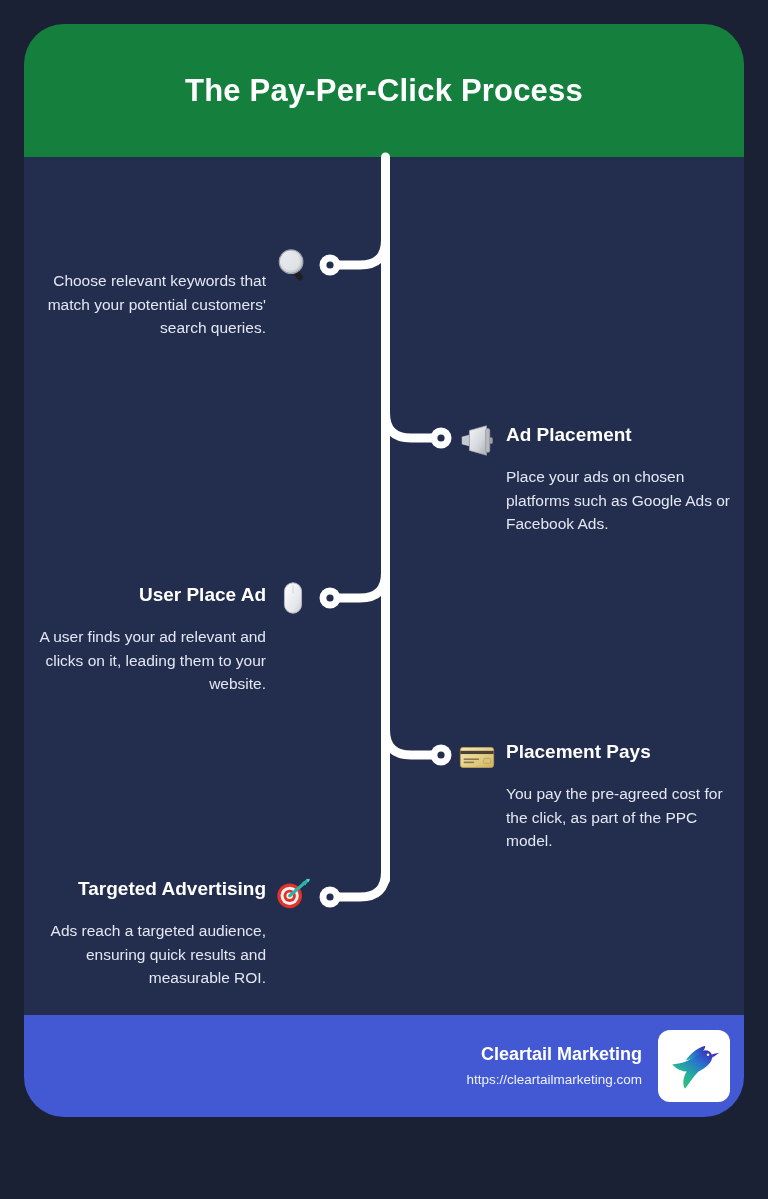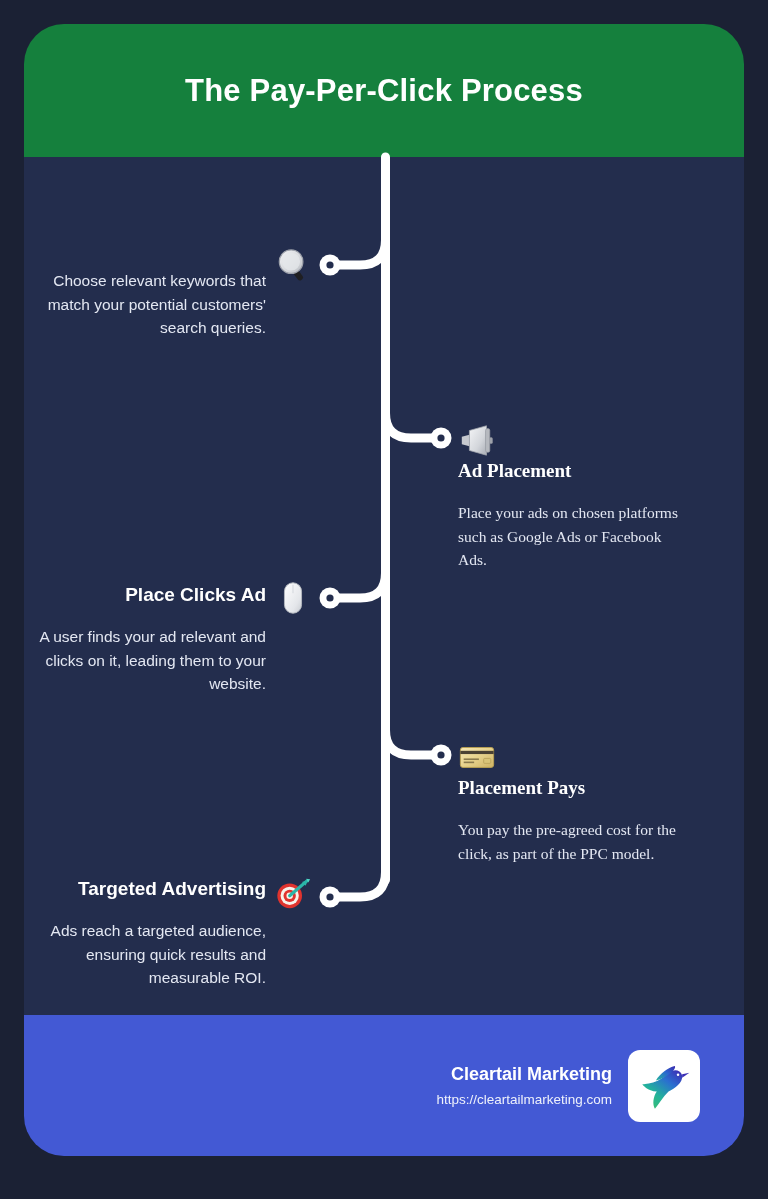--- a/index.html
+++ b/index.html
@@ -66,22 +66,21 @@
   
   .step {
     position: absolute;
     display: flex;
     align-items: flex-start;
   }
   .step-left {
     flex-direction: row;
   }
   .step-right {
-    flex-direction: column;
-    font-family: Liberation Serif, serif;
+    flex-direction: row;
   }
   .step-text {
     display: flex;
     flex-direction: column;
   }
   .step-left .step-text {
     align-items: flex-end;
     text-align: right;
   }
   .step-right .step-text {
@@ -116,27 +115,27 @@
     margin-right: 10px;
     margin-top: -2px;
   }
 
   
   .footer-band {
     position: absolute;
     left: 24px;
     top: 1015px;
     width: 720px;
-    height: 141px;
+    height: 102px;
     background: #4359d4;
     border-radius: 0 0 40px 40px;
     display: flex;
     align-items: center;
     justify-content: flex-end;
-    padding-right: 44px;
+    padding-right: 14px;
     box-sizing: border-box;
   }
   .footer-text {
     display: flex;
     flex-direction: column;
     align-items: flex-end;
     margin-right: 16px;
   }
   .footer-brand {
     color: #ffffff;
@@ -241,21 +240,21 @@
       </svg>
     </div>
     <div class="step-text">
       <div class="step-title">Ad Placement</div>
       <div class="step-desc">Place your ads on chosen platforms such as Google Ads or Facebook Ads.</div>
     </div>
   </div>
 
   <div class="step step-left" style="left:30px; top:583px; width:282px; justify-content:flex-end;">
     <div class="step-text">
-      <div class="step-title">Place Clicks Ad</div>
+      <div class="step-title">User Place Ad</div>
       <div class="step-desc">A user finds your ad relevant and clicks on it, leading them to your website.</div>
     </div>
     <div class="step-icon">
       <svg viewBox="0 0 40 40" width="38" height="38" xmlns="http://www.w3.org/2000/svg">
         <defs>
           <linearGradient id="mouseGrad" x1="0" y1="0" x2="1" y2="1">
             <stop offset="0%" stop-color="#ffffff"></stop>
             <stop offset="70%" stop-color="#e4e6ea"></stop>
             <stop offset="100%" stop-color="#c8cbd1"></stop>
           </linearGradient>

